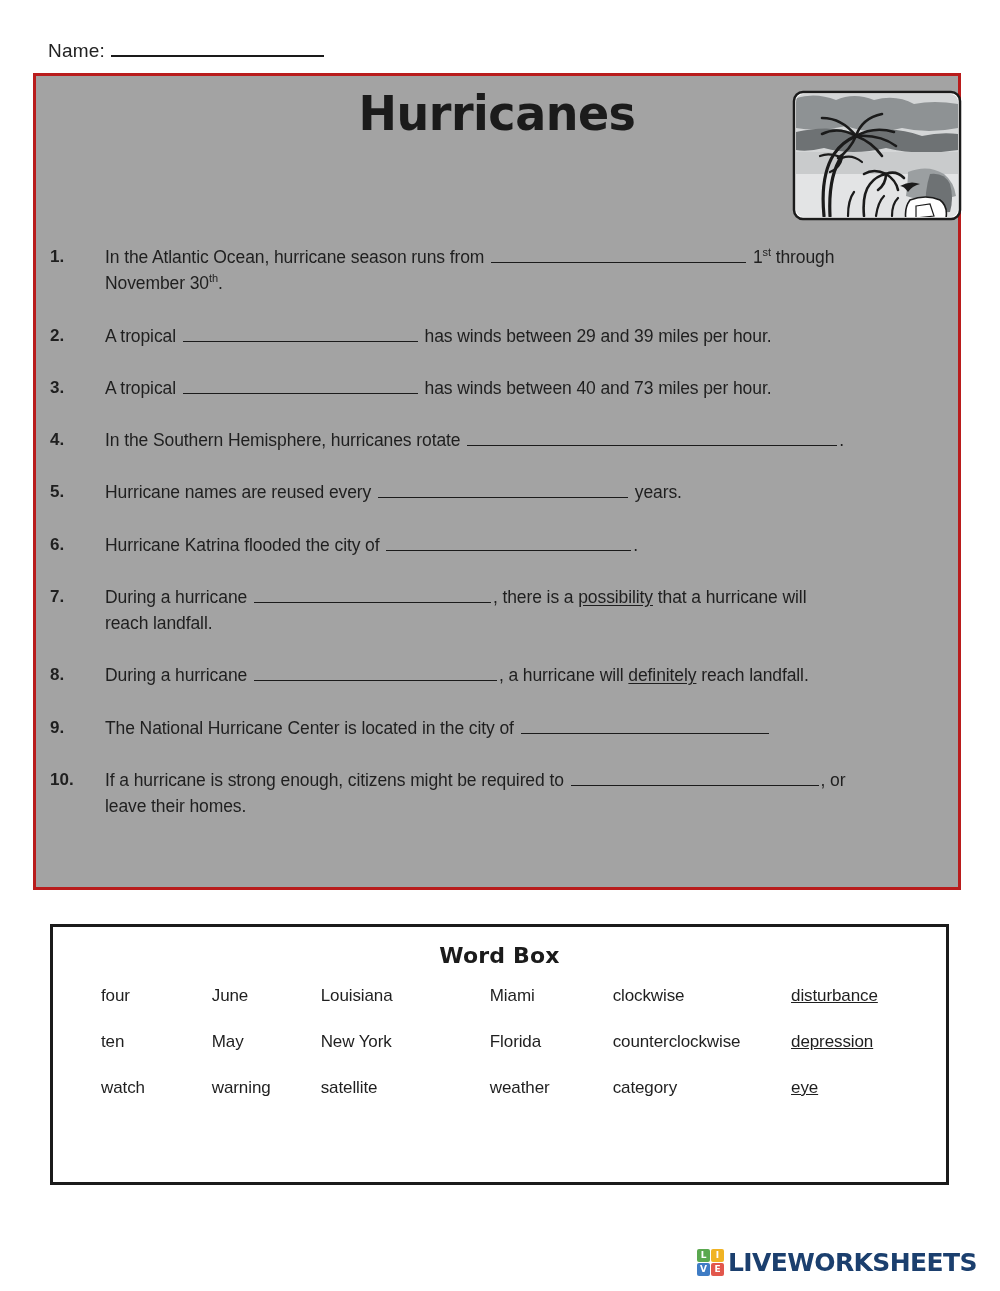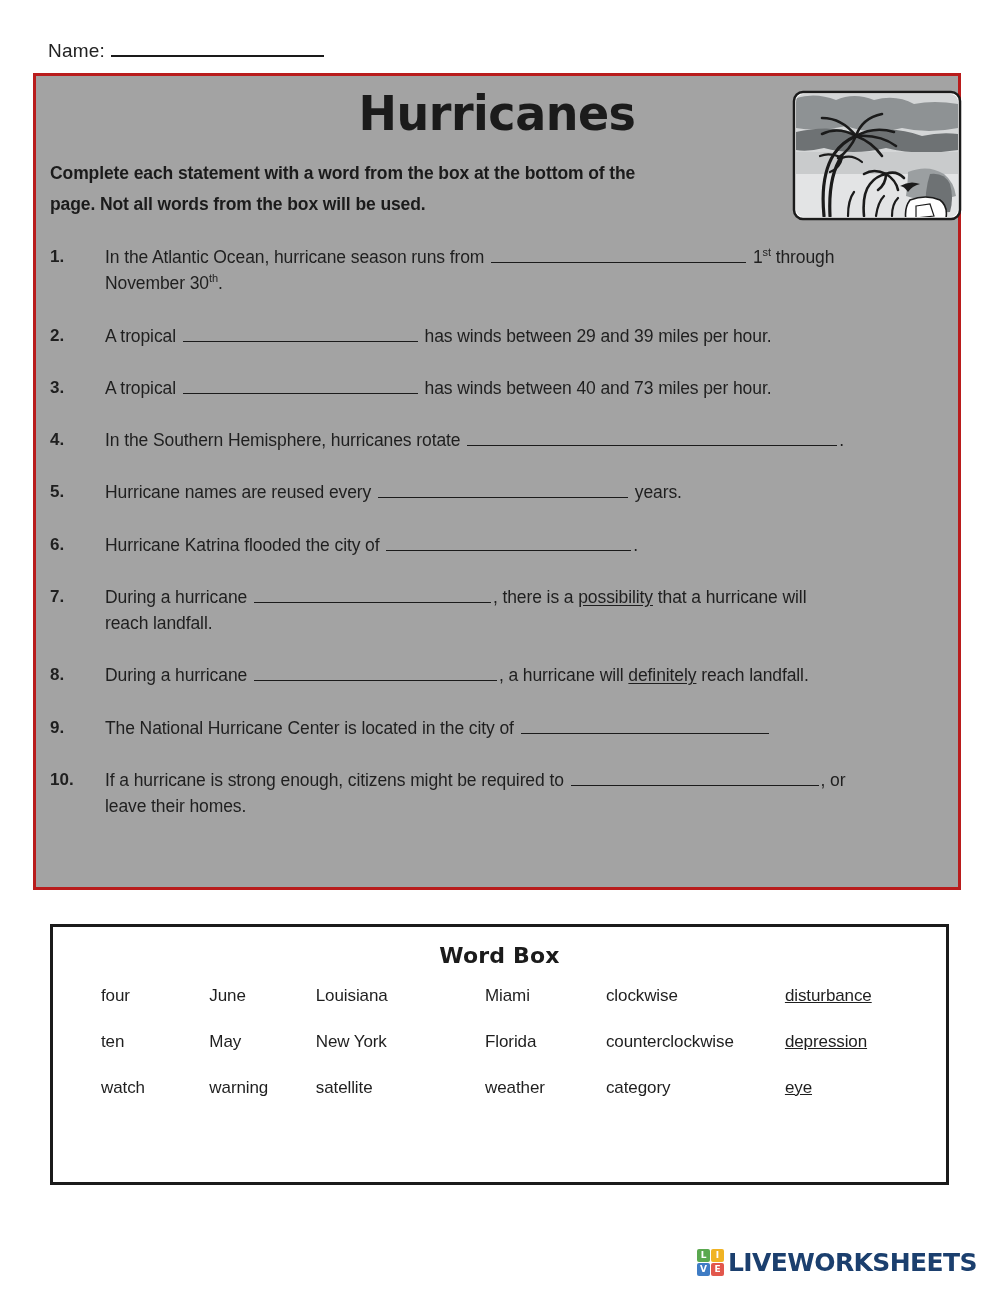--- a/index.html
+++ b/index.html
@@ -157,20 +157,21 @@
   .wb-grid {
     margin-top: 18px;
     padding: 0 16px 0 48px;
   }
   .wb-row {
     display: flex;
     margin-bottom: 26px;
     font-size: 17px;
     color: #1f1f1f;
     letter-spacing: -0.1px;
+    gap: 7px;
   }
   .wb-row > span { display: block; }
   .wb-c0 { width: 112px; }
   .wb-c1 { width: 110px; }
   .wb-c2 { width: 175px; }
   .wb-c3 { width: 125px; }
   .wb-c4 { width: 185px; }
   .wb-c5 { width: 150px; text-decoration: underline; }
 
   
@@ -267,24 +268,20 @@
         <g stroke="#1b1b1b" fill="none" stroke-width="2.2" stroke-linecap="round">
           <path d="M58 128 q0 -16 6 -24"></path>
           <path d="M86 128 q2 -14 8 -20"></path>
           <path d="M102 128 q0 -12 6 -18"></path>
         </g>
         <path d="M110 98 q10 -6 20 -2 q-8 2 -12 8 q-4 -6 -8 -6z" fill="#1b1b1b"></path>
       </g>
     </svg>
   </div>
 
-  <div class="instructions">
-    <div>Complete each statement with a word from the box at the bottom of the</div>
-    <div>page.  Not all words from the box will be used.</div>
-  </div>
 
   <div class="questions">
 
     <div class="q">
       <div class="q-num">1.</div>
       <div class="q-body">
         <span>In the Atlantic Ocean, hurricane season runs from</span>
         <span class="blank b-w255"></span>
         <span>1</span><span class="sup">st</span><span> through</span>
         <div>

